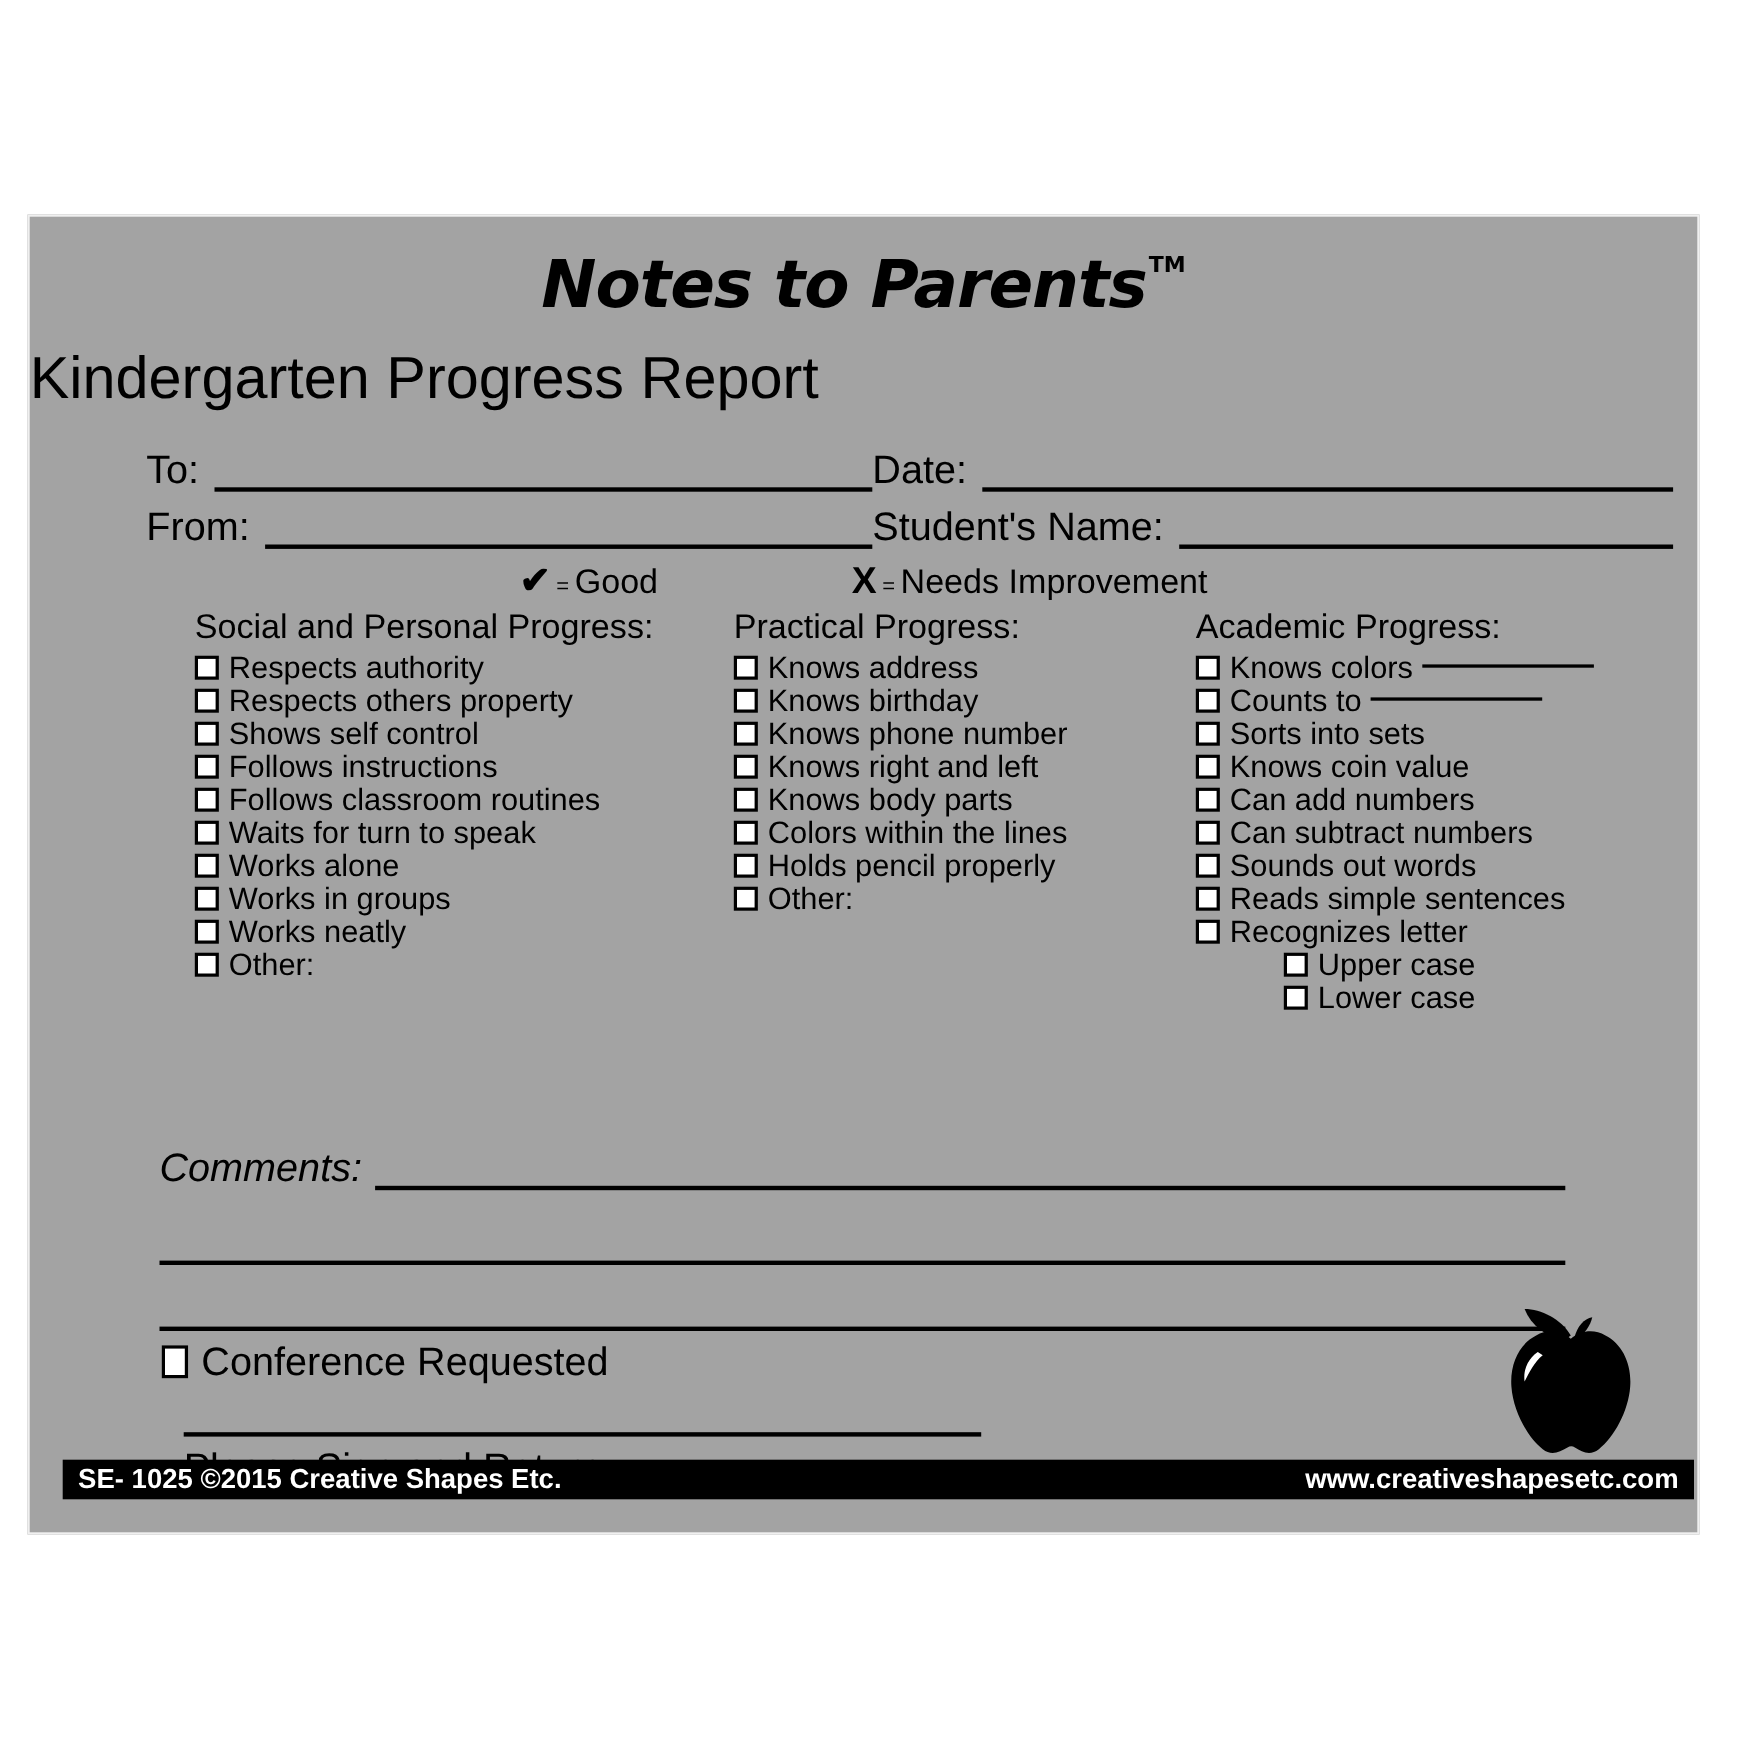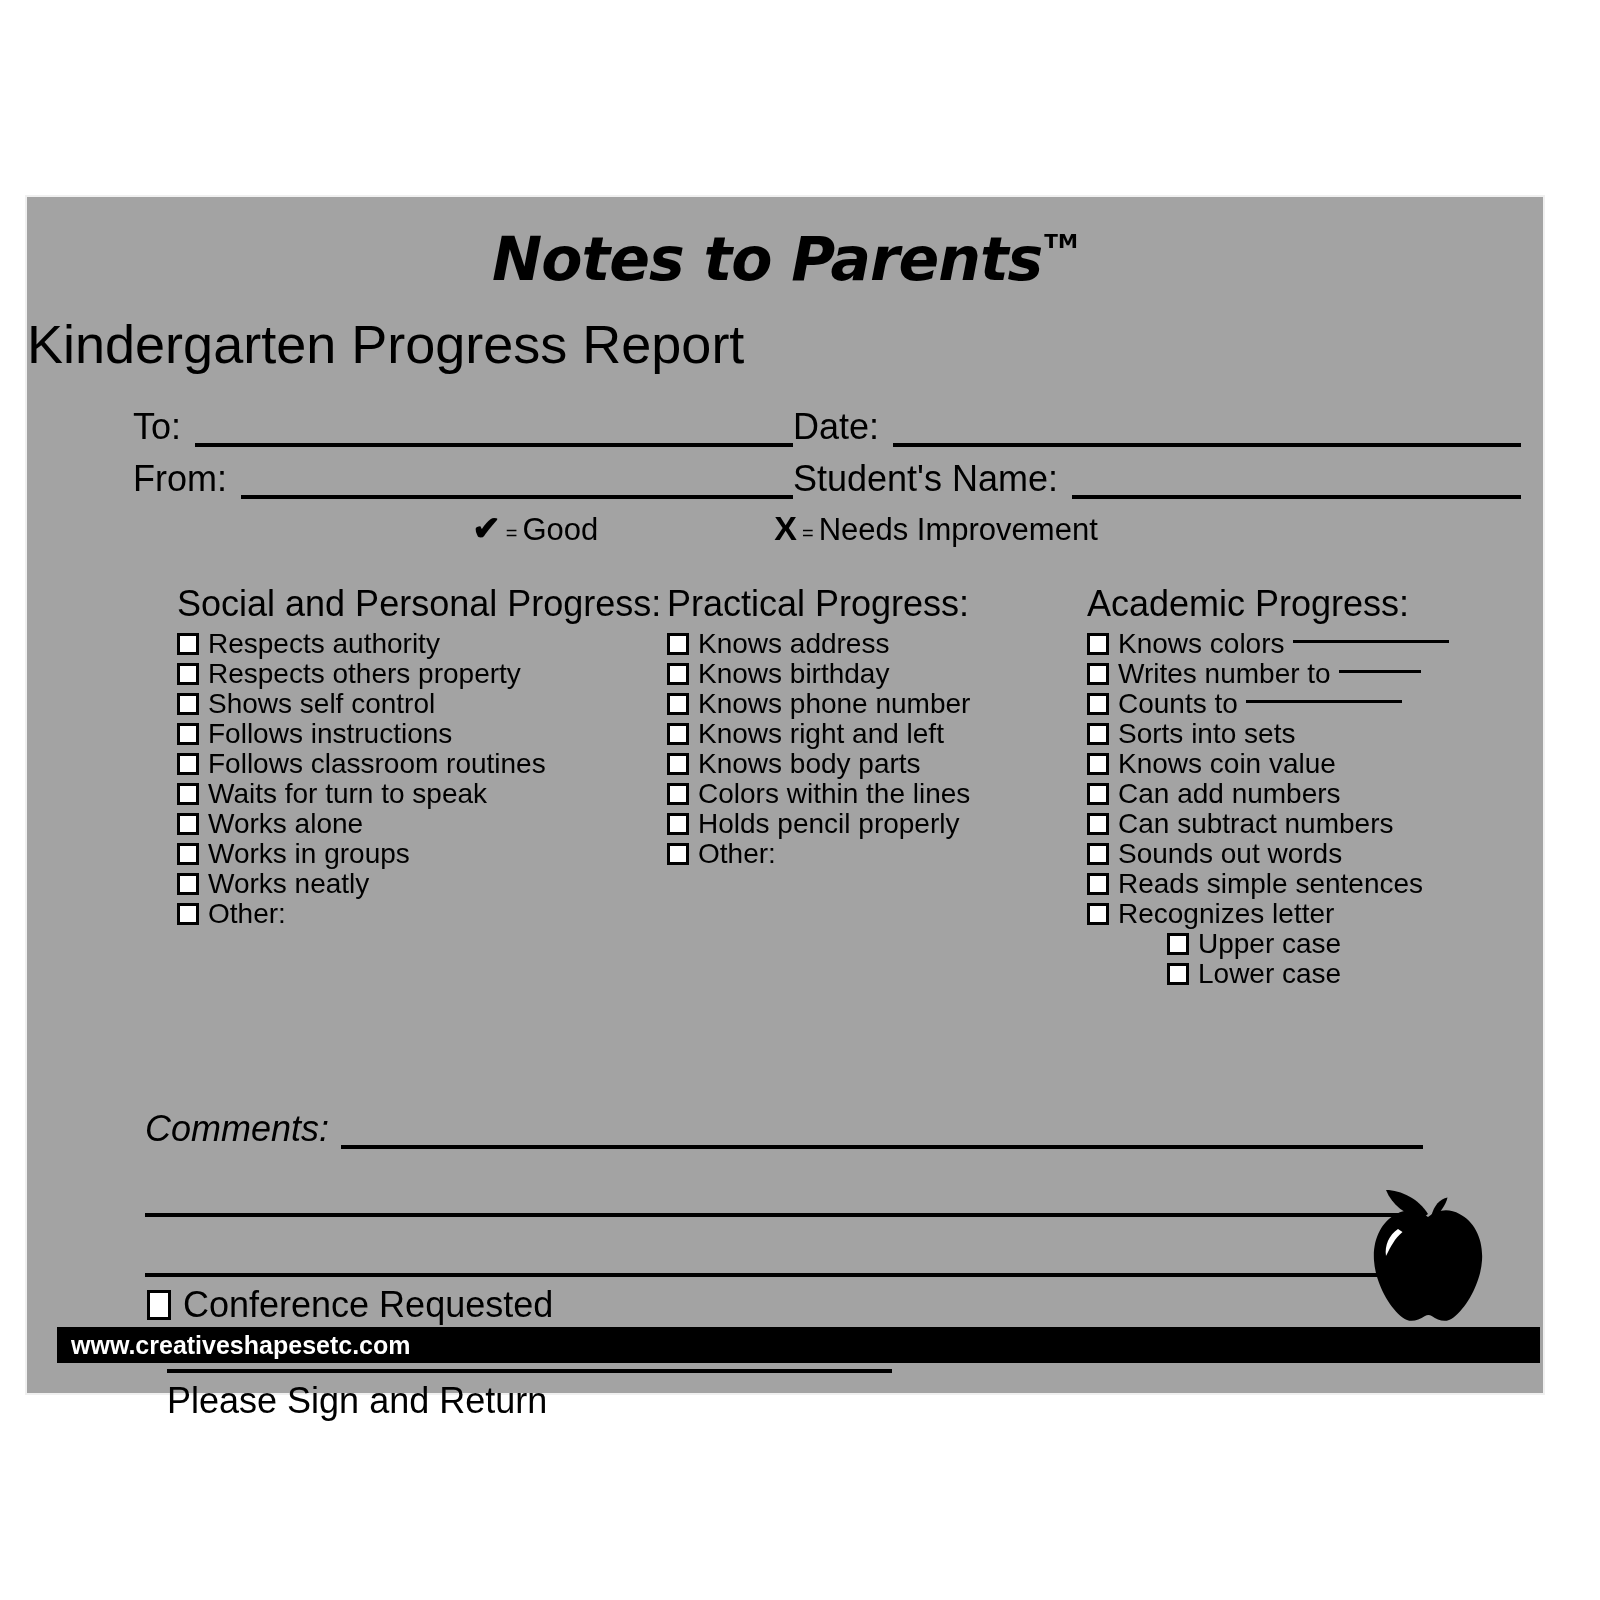--- a/index.html
+++ b/index.html
@@ -83,25 +83,24 @@
   .columns {
     display: flex;
     margin-top: 6px;
     padding-left: 150px;
   }
   .col-social    { width: 490px; }
   .col-practical { width: 420px; }
   .col-academic  { flex: 1; }
 
   .coltitle {
-    font-size: 36px;
+    font-size: 31px;
     line-height: 1.1;
     margin-bottom: 5px;
     white-space: nowrap;
-    margin-top: 30px;
   }
 
   ul.checklist { list-style: none; }
   ul.checklist li {
     display: flex;
     align-items: center;
     height: 30px;
   }
   .box {
     width: 22px; height: 22px;
@@ -305,25 +304,20 @@
     <div class="col-academic">
       <div class="coltitle">Academic Progress:</div>
       <ul class="checklist">
         <li>
             <span class="box"></span>
             <span class="itemtext">Knows colors</span>
             <span class="blankline bl-long"></span>
           </li>
         <li>
             <span class="box"></span>
-            <span class="itemtext">Writes number to</span>
-            <span class="blankline bl-mid"></span>
-          </li>
-        <li>
-            <span class="box"></span>
             <span class="itemtext">Counts to</span>
             <span class="blankline bl-long"></span>
           </li>
         <li>
             <span class="box"></span>
             <span class="itemtext">Sorts into sets</span>
           </li>
         <li>
             <span class="box"></span>
             <span class="itemtext">Knows coin value</span>
@@ -384,16 +378,17 @@
   </div>
 
   <svg class="apple" viewBox="0 0 100 100">
     <path d="M50 22 C44 12 32 6 22 6 C26 16 35 23 46 25 Z" fill="#000000"></path>
     <path d="M52 24 C54 16 58 12 63 11 C62 16 58 21 54 25 Z" fill="#000000"></path>
     <path d="M50 24 C44 19 36 18 29 22 C19 27 13 39 14 53 C15 68 24 84 33 91 C38 95 43 93 48 90 C49.5 89 51 89 52.5 90 C57 93 62 95 67 91 C76 84 85 68 86 53 C87 39 81 27 71 22 C64 18 56 19 50 24 Z" fill="#000000"></path>
     <path d="M30 32 C24 36 21 43 22 50 C25 44 28 38 33 34 Z" fill="#ffffff"></path>
   </svg>
 
   <div class="footer">
+    <span>SE- 1025 ©2015 Creative Shapes Etc.</span>
     <span>www.creativeshapesetc.com</span>
   </div>
 
 </div>
 
 </body></html>

